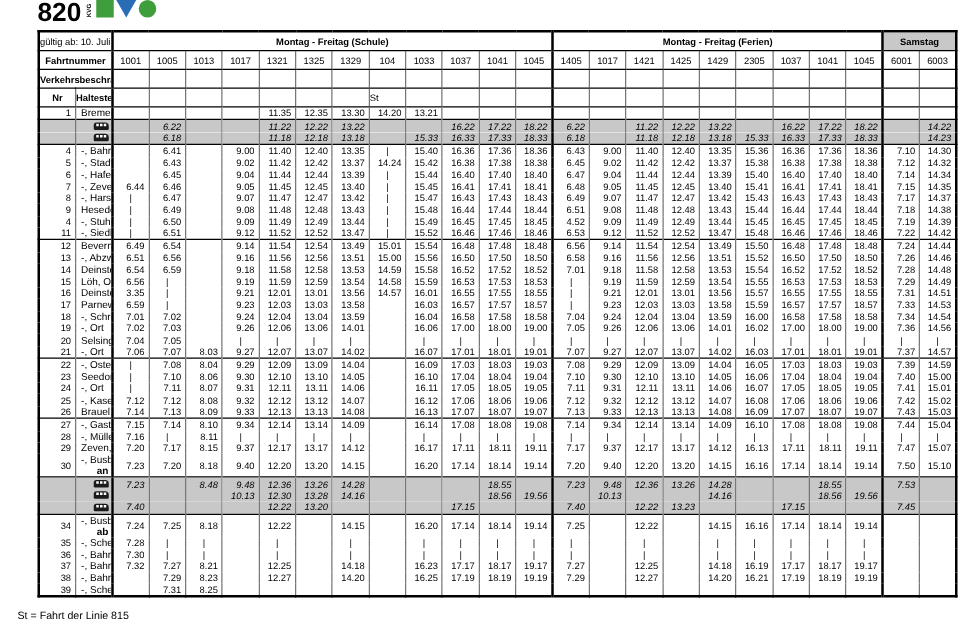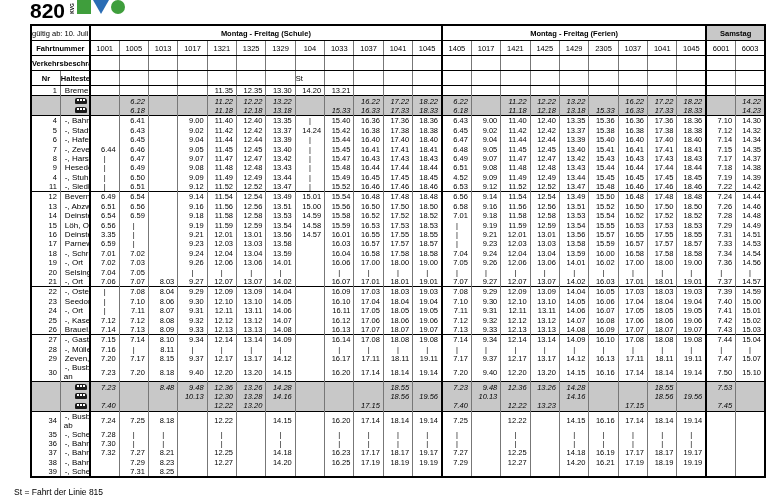--- a/index.html
+++ b/index.html
@@ -33,21 +33,21 @@
   .nr-head{font-weight:bold;font-size:8.5px;text-align:right;padding-right:3px;margin-left:36px;}
   .stop-head{font-weight:bold;font-size:8.5px;padding-left:4px;}
   .note{text-align:left;font-size:7px;}
   td.nr{text-align:right;padding-right:3px;font-size:7.5px;}
   td.stop{padding-left:4px;font-size:8px;}
   td.time{text-align:right;padding-right:3px;}
   td.pipe{text-align:center;padding-right:0;}
   tr.sep td{border-top:1px solid #000;}
   tr.conn td{background:var(--gray);font-style:italic;}
   tr.conn td.stop{padding-left:0;}
-  .tag{float:right;font-weight:normal;font-style:normal;font-size:8px;padding-right:16px;}
+  .tag{float:right;font-weight:bold;font-style:normal;font-size:8px;padding-right:2px;}
   .bus-icon{display:inline-block;width:12px;height:6px;background:#1a1a1a;
             border-radius:2px 3px 1px 1px;margin:0 3px 1px 14px;position:relative;
             vertical-align:middle;}
   .bus-icon::after{content:'';position:absolute;left:2px;top:1px;width:2px;height:2px;
             background:#fff;box-shadow:3px 0 0 #fff,6px 0 0 #fff;}
   .foot{margin-left:14px;}
   .foot-note{margin-top:9px;font-size:8.5px;}
 </style>
 </head>
 <body style="--green: #3f9e3c; --blue: #2a6db5; --gray: #c8c8c8;">

